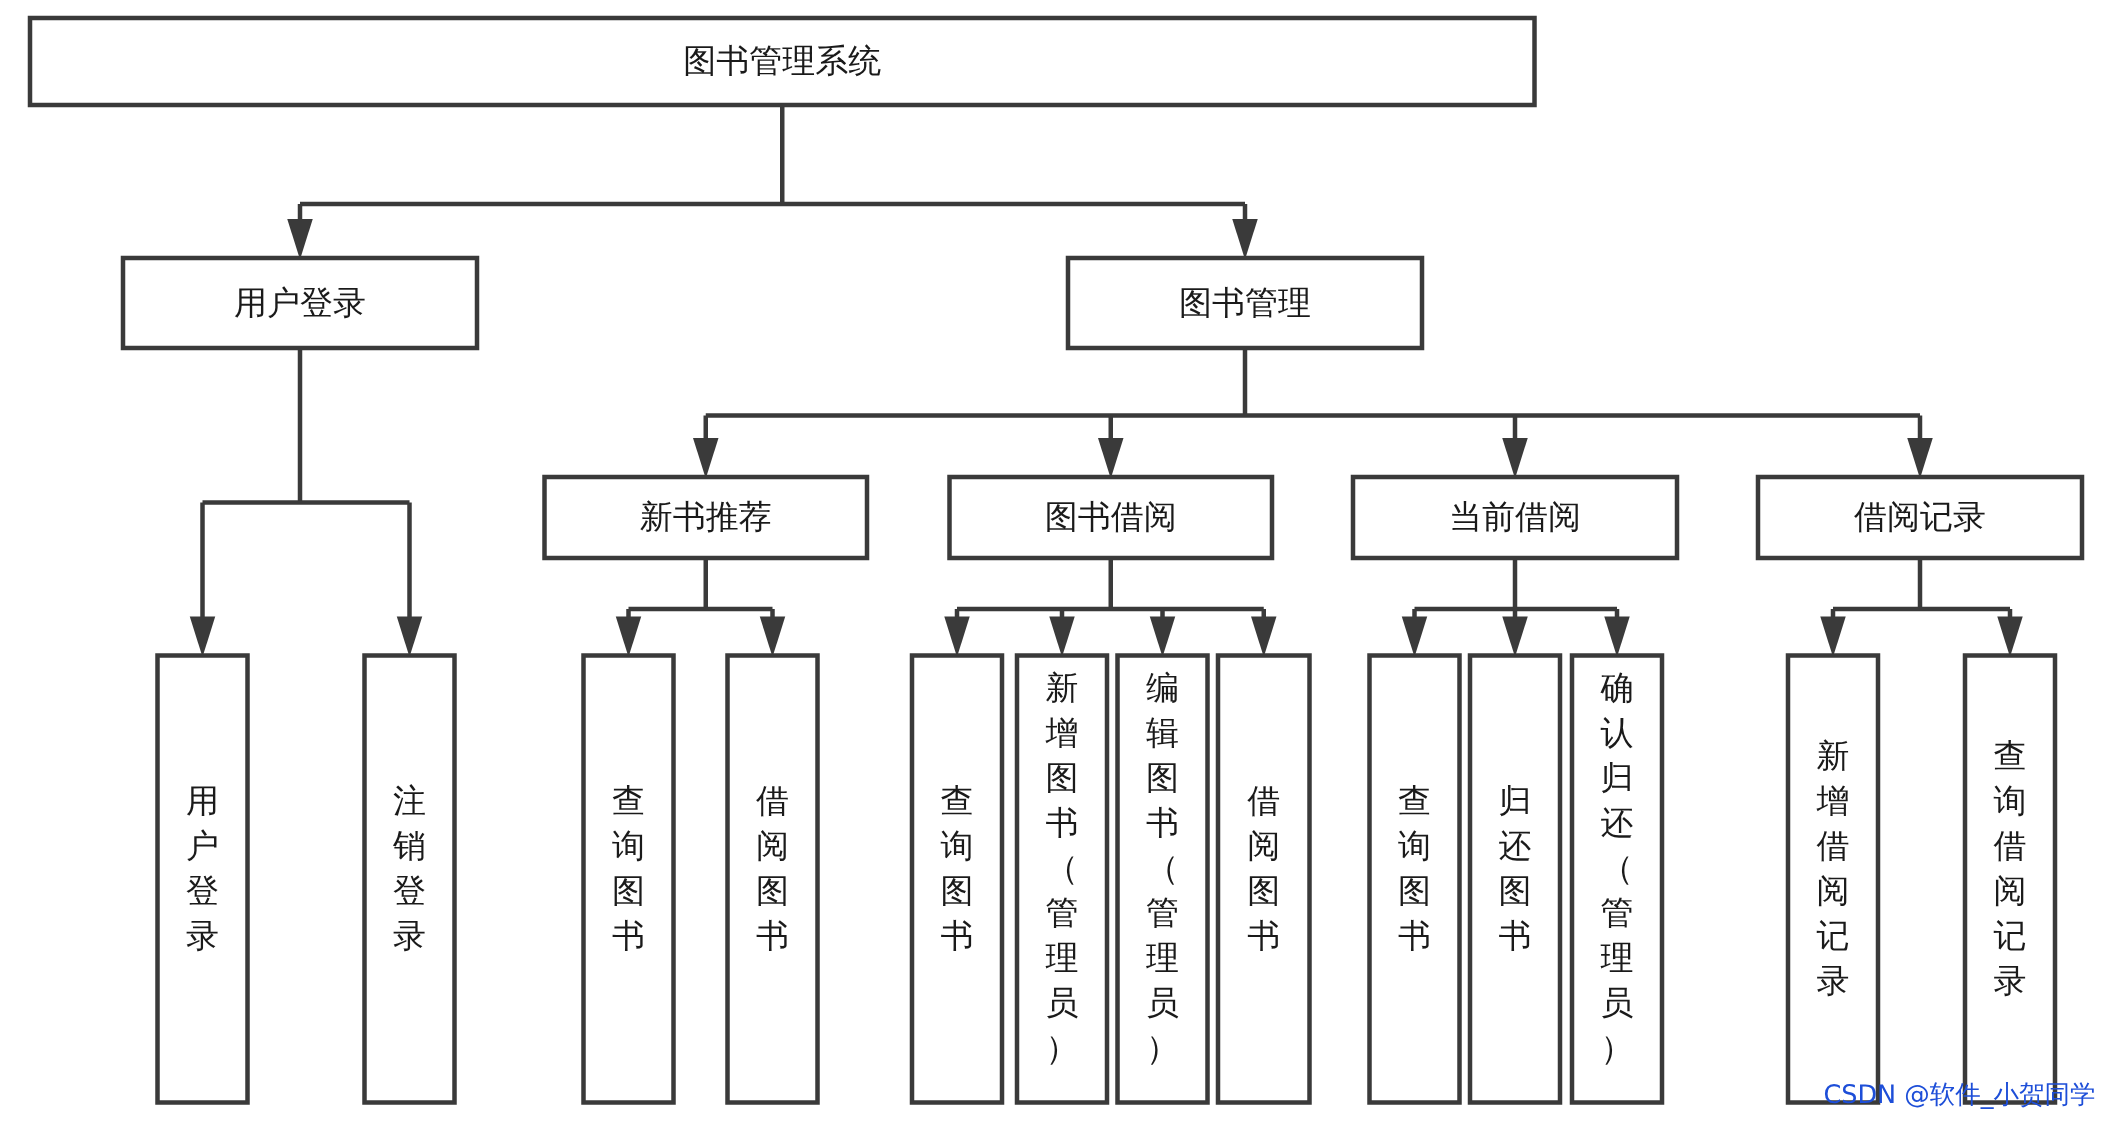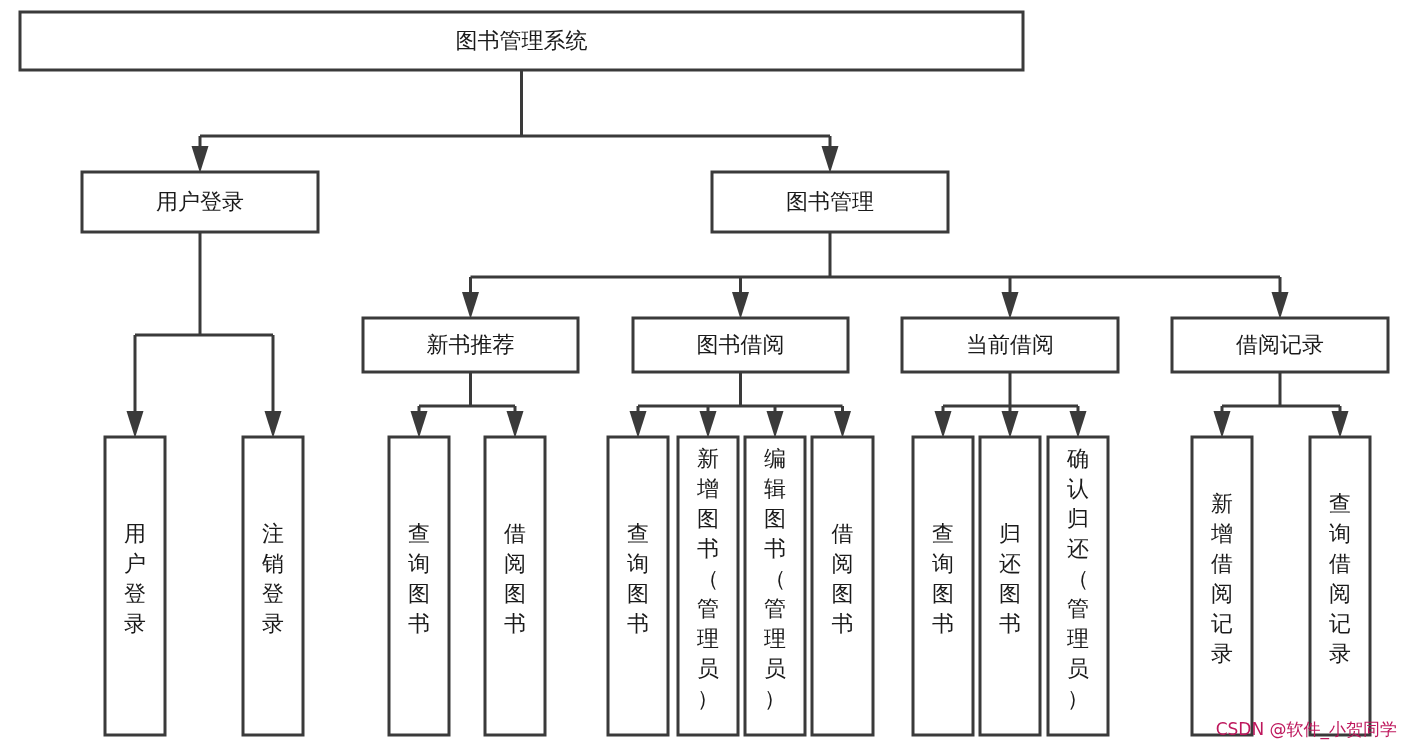--- a/index.html
+++ b/index.html
@@ -54,21 +54,21 @@
     font-family: "DejaVu Sans", "Liberation Sans", sans-serif;
     font-size: 22px;
     text-anchor: middle;
   }
   .watermark-text {
     position: absolute;
     right: 8px;
     bottom: 6px;
     font-family: "DejaVu Sans", "Liberation Sans", sans-serif;
     font-size: 17px;
-    color: #be185d;
+    color: #1d4ed8;
     white-space: nowrap;
     user-select: none;
   }
 </style>
 </head>
 <body>
 
 <div id="diagram-root">
   <svg class="diagram-canvas" viewBox="0 0 1405 747">
     <g id="connector-layer">

